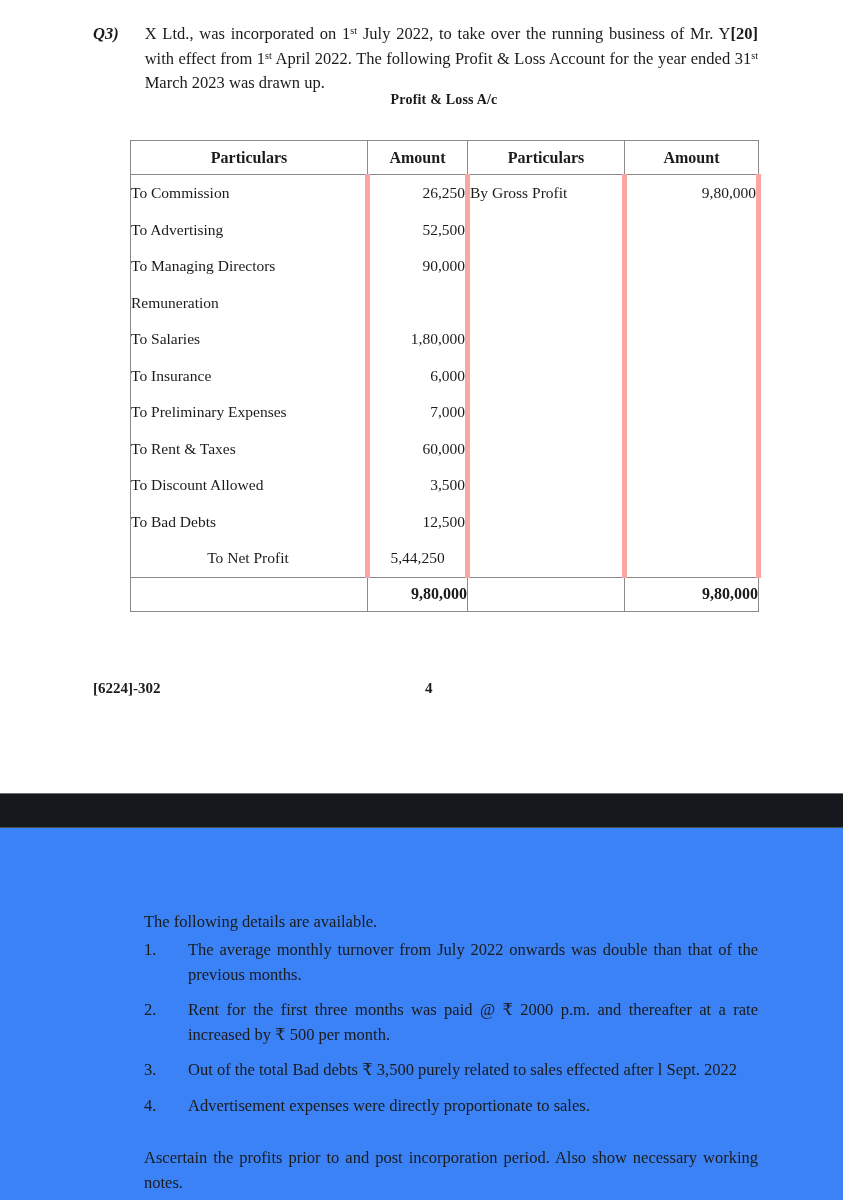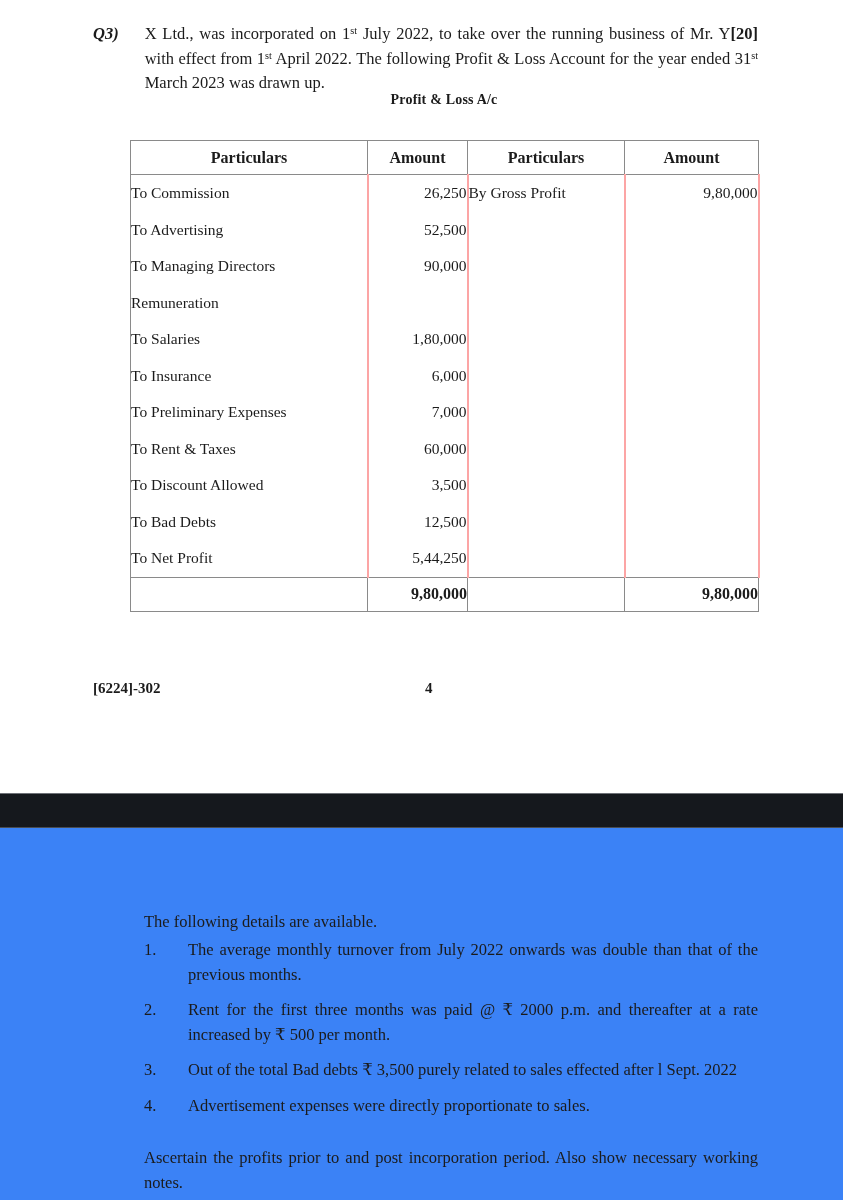--- a/index.html
+++ b/index.html
@@ -98,26 +98,26 @@
   }
   .pl-table thead th {
     height: 33px;
     font-weight: bold;
     font-size: 16px;
     text-align: center;
   }
   .pl-table tbody td {
     height: 36.5px;
     border-left: 1px solid #8a8a8a;
-    border-right: 2px solid #fca5a5;
+    border-right: 5px solid #fca5a5;
     border-top: none;
     border-bottom: none;
   }
   .pl-table tbody tr.body-first td { border-top: 1px solid #8a8a8a; }
-  .pl-table tbody tr.body-last  td { border-bottom: 1px solid #8a8a8a; }
+  .pl-table tbody tr.body-last  td { border-bottom: 1px solid #8a8a8a; text-align: center; }
 
   .cell-part {
     padding-left: 12px;
     text-align: left;
     white-space: nowrap;
   }
   .cell-amt {
     padding-right: 13px;
     text-align: right;
     white-space: nowrap;

